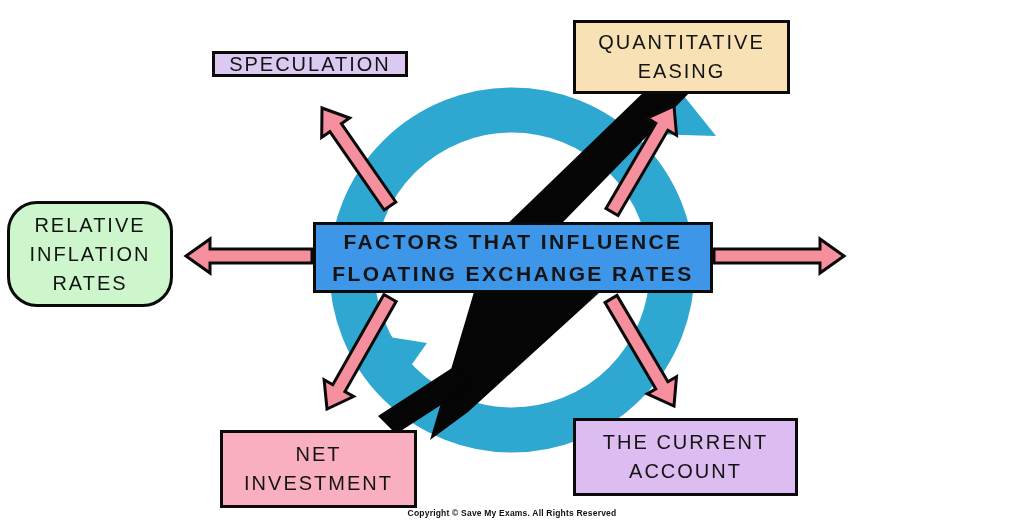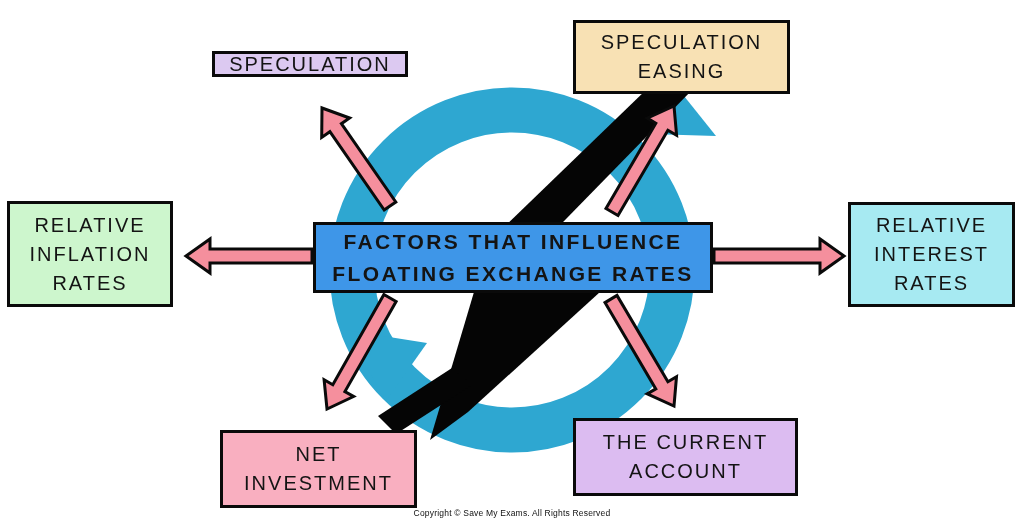--- a/index.html
+++ b/index.html
@@ -19,21 +19,21 @@
     font-size:20px;font-weight:500;
     box-sizing:border-box;
     padding:2px 8px;
   }
   .center-box{
     font-size:21px;font-weight:700;letter-spacing:2.4px;line-height:1.5;
   }
   .copyright{
     position:absolute;left:0;right:0;top:508px;
     text-align:center;
-    font-size:8.5px;font-weight:400;color:#101010;letter-spacing:0.2px;
+    font-size:8.5px;font-weight:700;color:#101010;letter-spacing:0.2px;
   }
 </style>
 </head>
 <body>
 
 <div id="stage">
 
   <svg id="bg" width="1024" height="531" viewBox="0 0 1024 531">
 
     <circle cx="512" cy="270" r="160" fill="none" stroke-width="45" style="stroke: rgb(46, 167, 209);"></circle>
@@ -51,30 +51,27 @@
     <polygon points="618.0,215.5 667.9,130.3 676.6,135.3 674.0,106.0 647.2,118.1 655.8,123.2 606.0,208.5" style="fill: rgb(245, 143, 157); stroke: rgb(10, 10, 10); stroke-width: 3; stroke-linejoin: miter;"></polygon>
     <polygon points="383.9,294.5 332.8,384.7 324.1,379.7 327.0,409.0 353.6,396.5 344.9,391.6 396.1,301.5" style="fill: rgb(245, 143, 157); stroke: rgb(10, 10, 10); stroke-width: 3; stroke-linejoin: miter;"></polygon>
     <polygon points="605.0,302.6 655.8,388.9 647.2,393.9 674.0,406.0 676.5,376.7 667.9,381.8 617.0,295.4" style="fill: rgb(245, 143, 157); stroke: rgb(10, 10, 10); stroke-width: 3; stroke-linejoin: miter;"></polygon>
   </svg>
 
   <div class="box" style="left: 212px; top: 51px; width: 196px; height: 26px; background-color: rgb(220, 201, 241);">
     <span>SPECULATION</span>
   </div>
 
   <div class="box" style="left: 573px; top: 20px; width: 217px; height: 74px; background-color: rgb(248, 225, 180);">
-    <span>SPECULATION EASING</span>
+    <span>QUANTITATIVE EASING</span>
   </div>
 
-  <div class="box" style="left: 7px; top: 201px; width: 166px; height: 106px; background-color: rgb(205, 246, 205);">
+  <div class="box" style="left: 7px; top: 201px; width: 166px; height: 106px; background-color: rgb(205, 246, 205); border-radius: 30px;">
     <span>RELATIVE INFLATION RATES</span>
   </div>
 
-  <div class="box" style="left: 848px; top: 202px; width: 167px; height: 105px; background-color: rgb(167, 234, 242);">
-    <span>RELATIVE INTEREST RATES</span>
-  </div>
 
   <div class="box" style="left: 220px; top: 418px; width: 197px; height: 78px; background-color: rgb(249, 175, 192); margin-top: 12px;">
     <span>NET INVESTMENT</span>
   </div>
 
   <div class="box" style="left: 573px; top: 418px; width: 225px; height: 78px; background-color: rgb(220, 188, 241);">
     <span>THE CURRENT ACCOUNT</span>
   </div>
 
   <div class="box center-box" style="left: 313px; top: 222px; width: 400px; height: 71px; background-color: rgb(62, 150, 232);">

